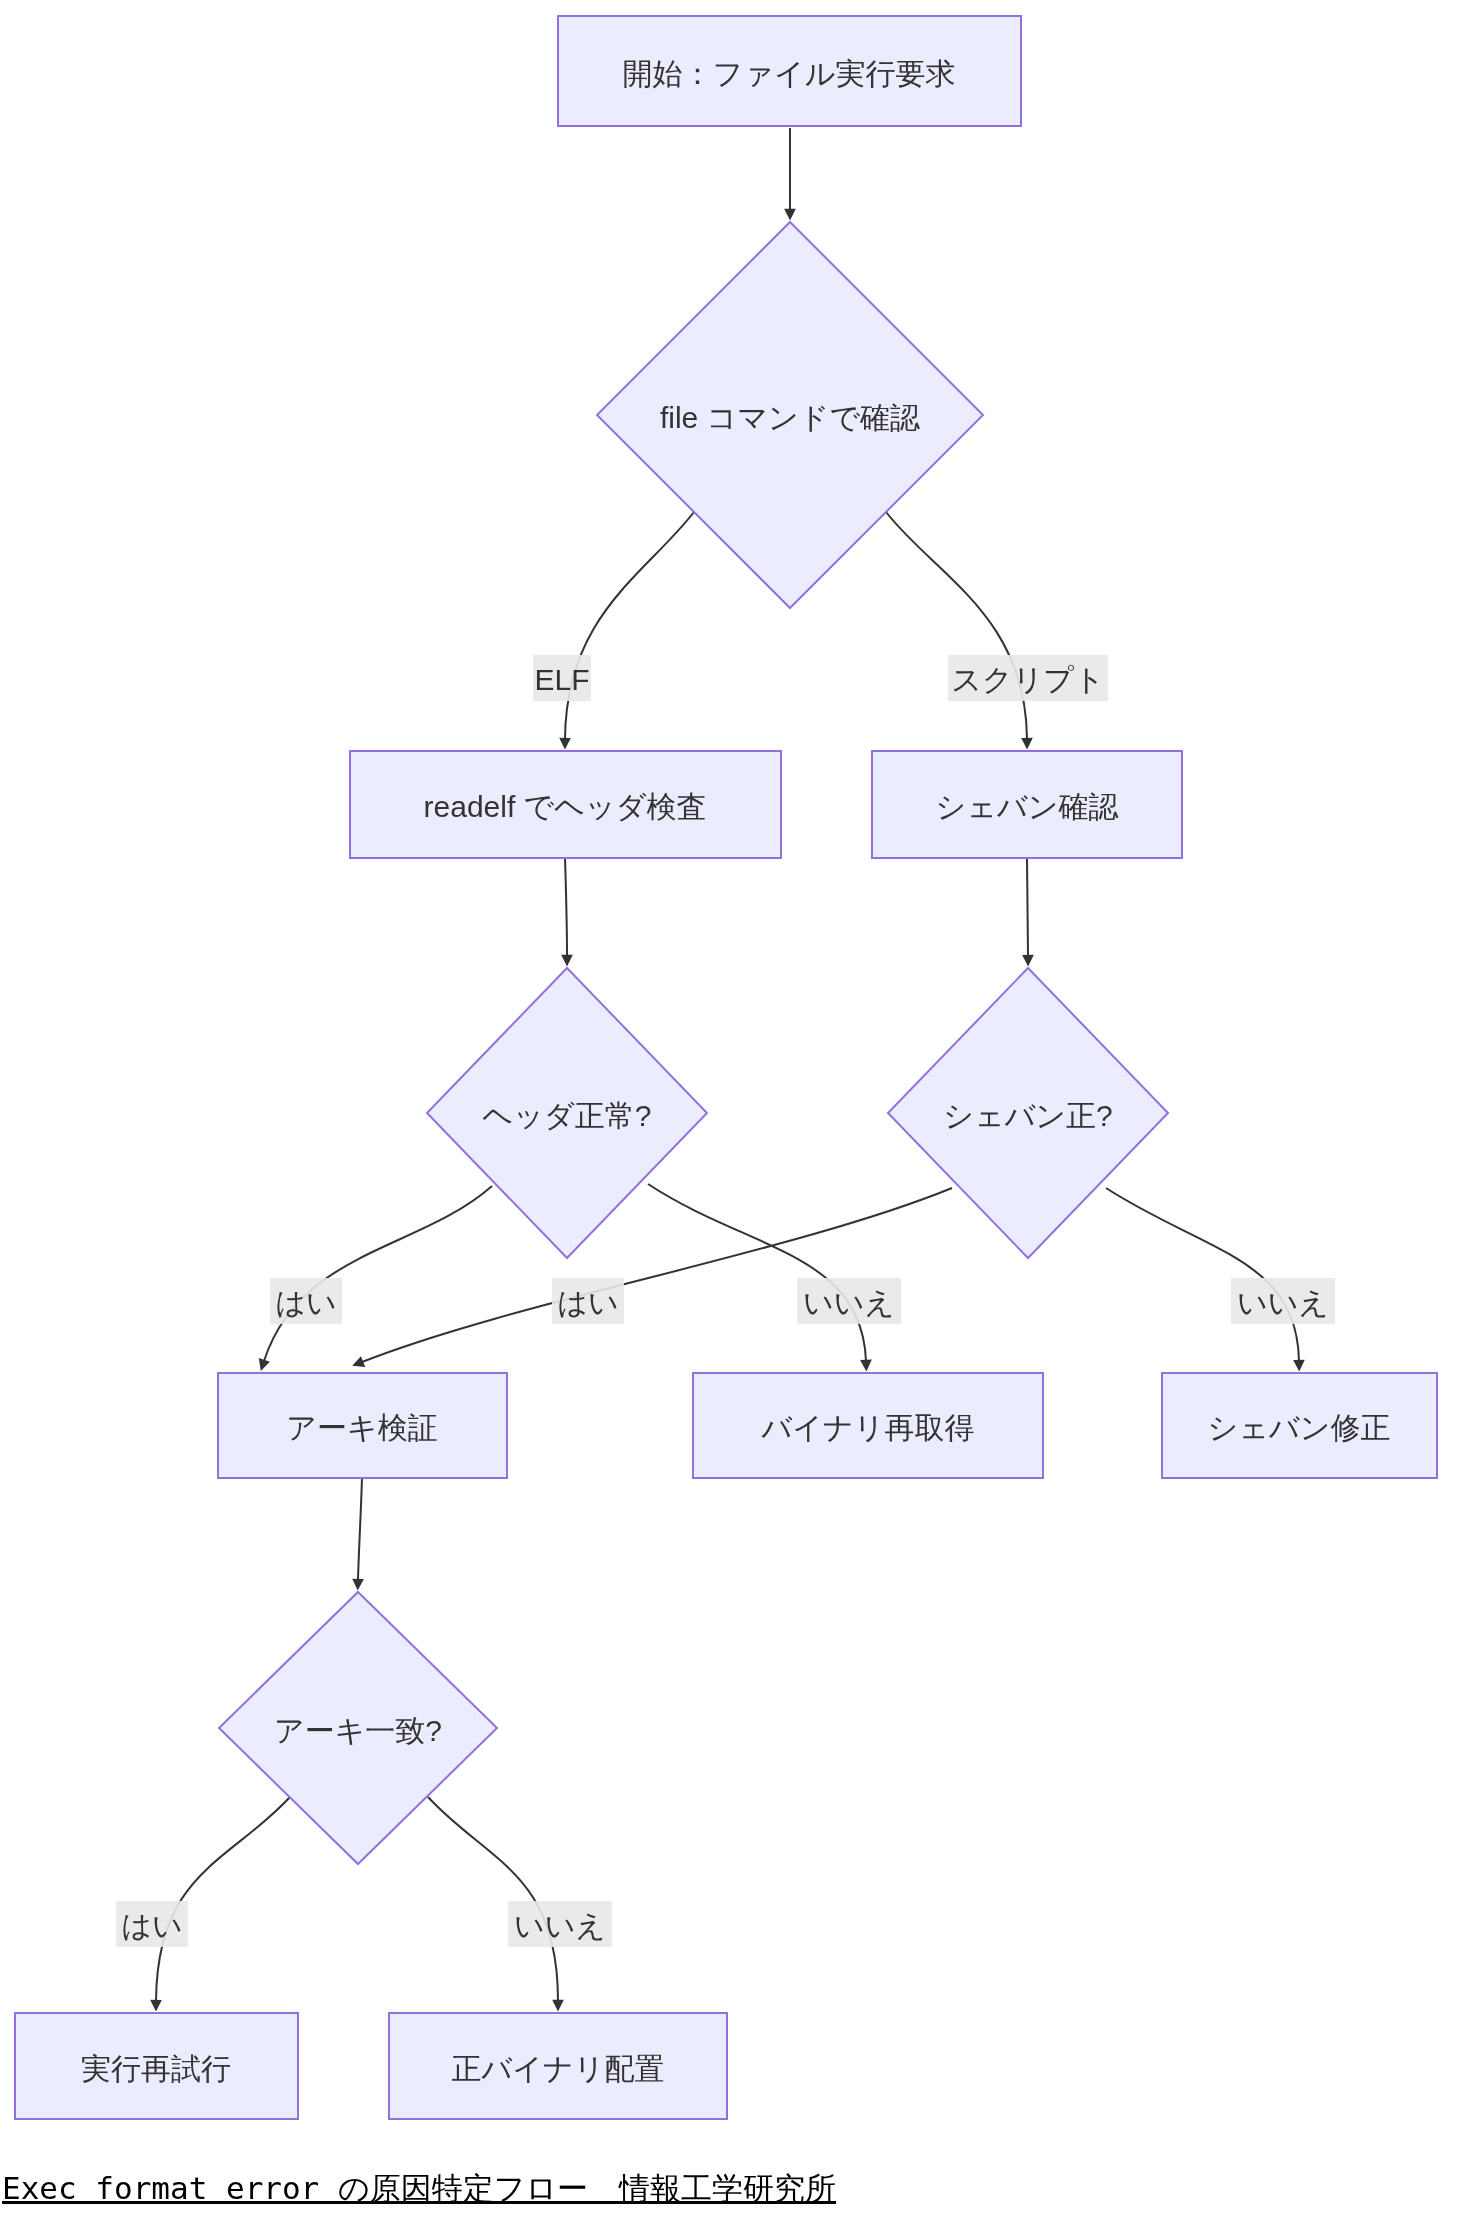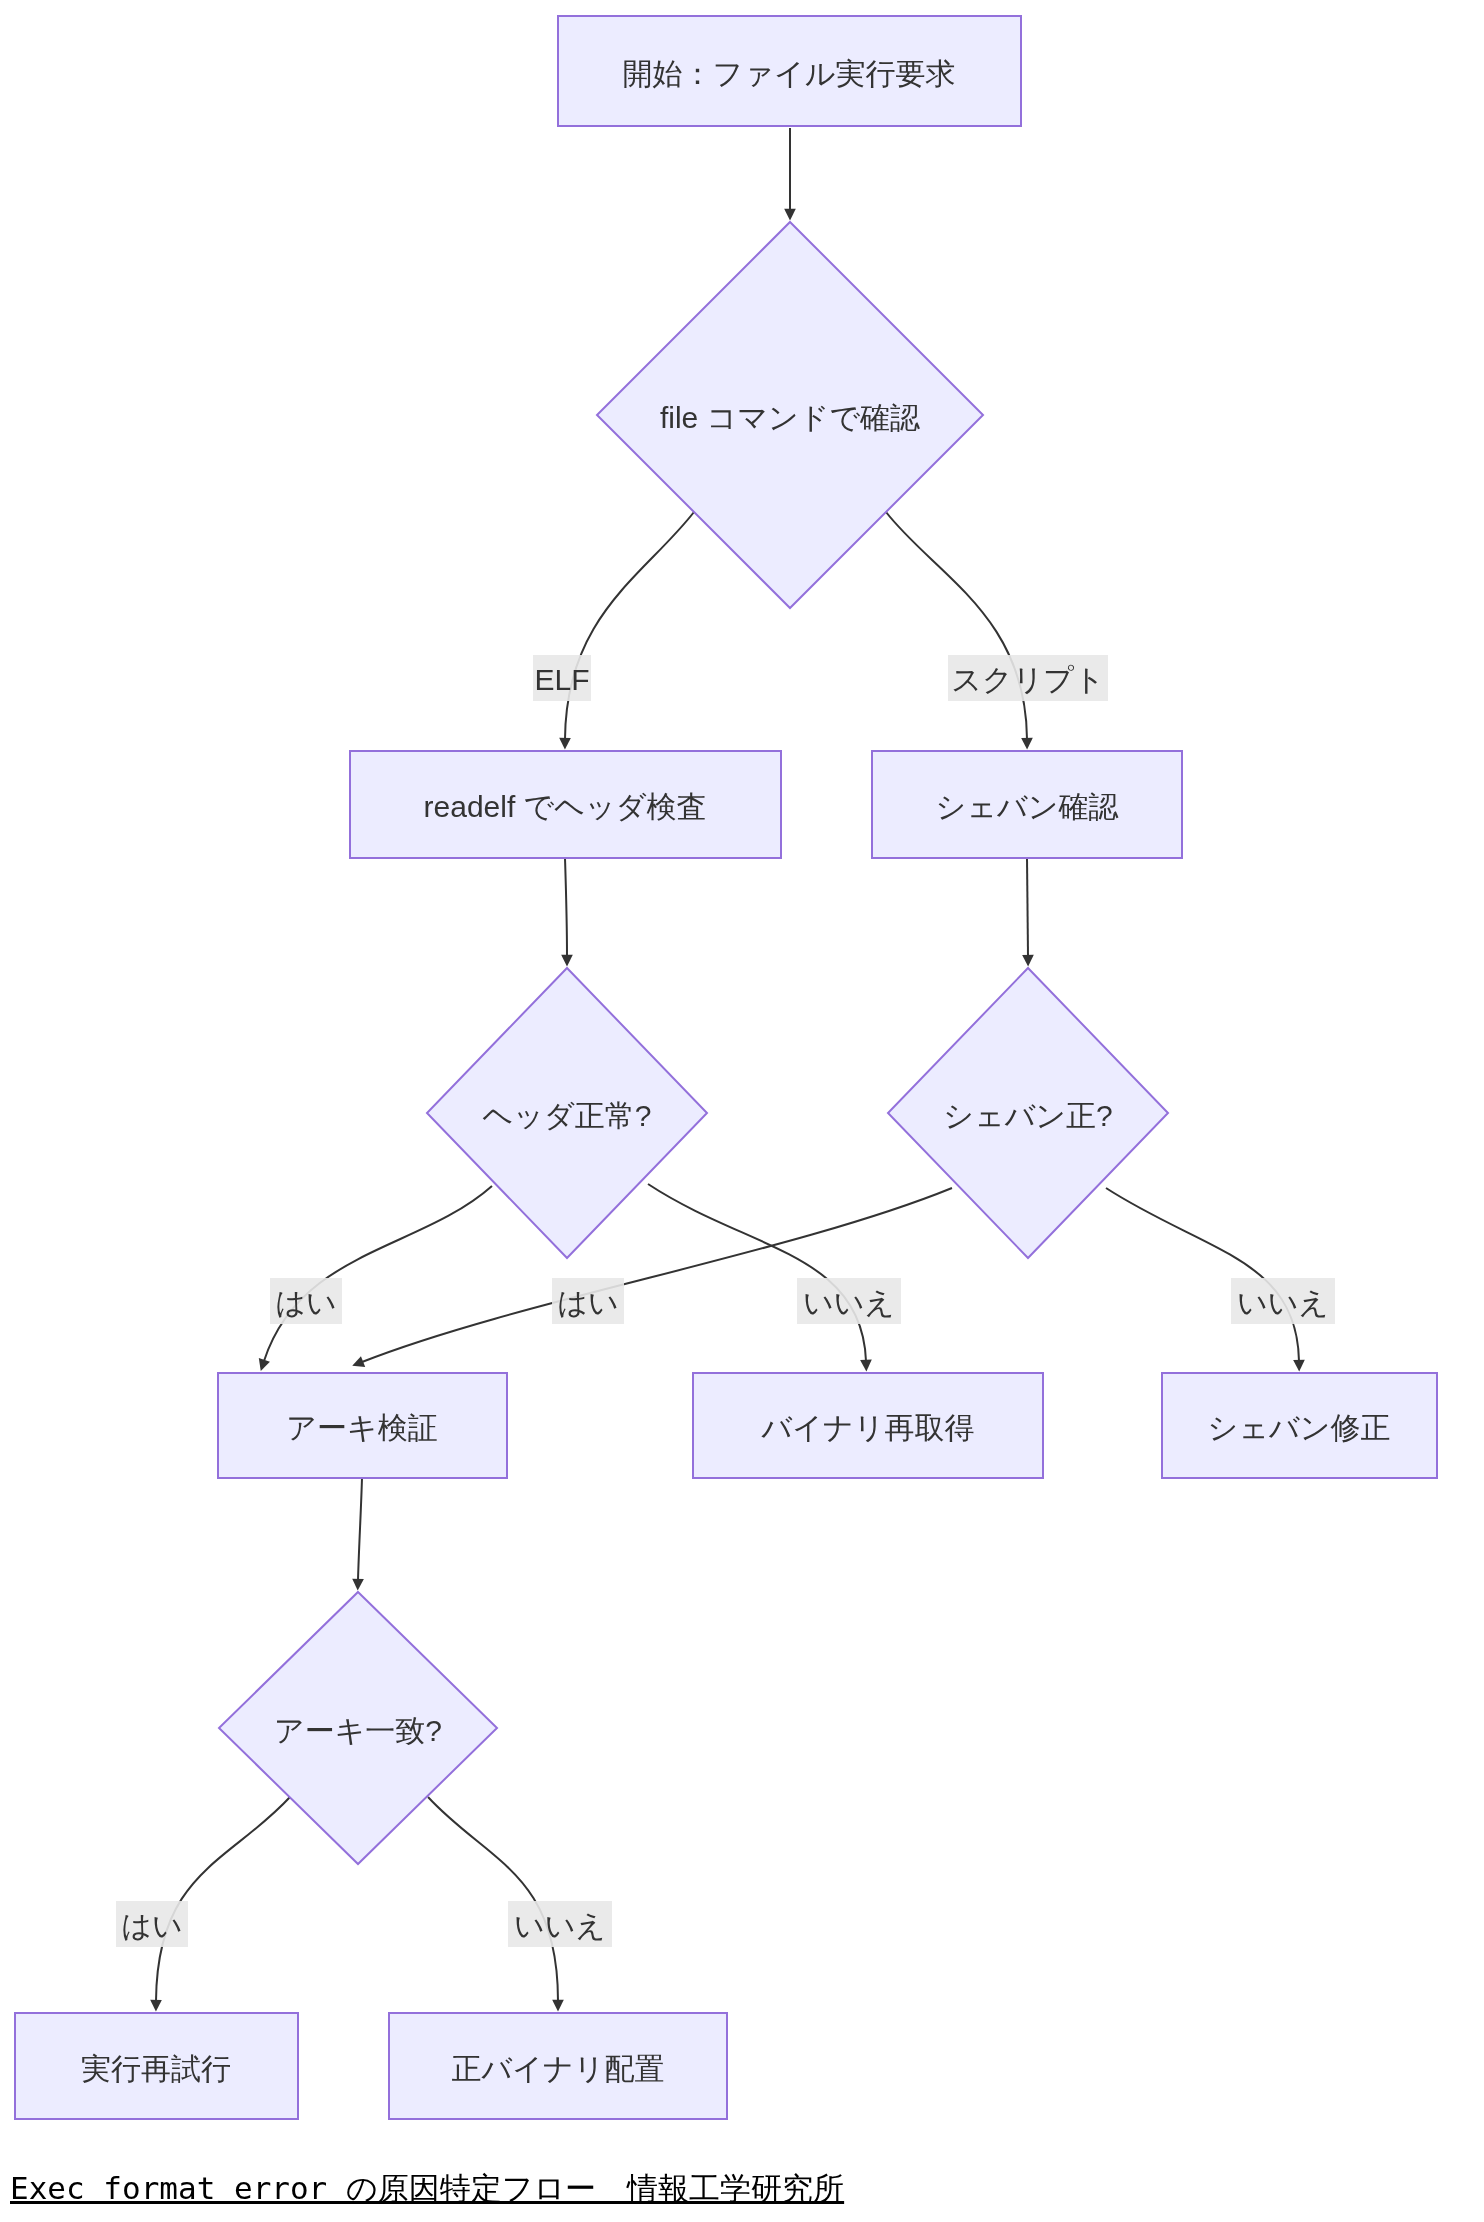--- a/index.html
+++ b/index.html
@@ -49,21 +49,21 @@
   .caption {
     position: absolute;
     left: 2px;
     top: 2168px;
     font-family: "DejaVu Sans Mono", "Liberation Mono", monospace;
     font-size: 31px;
     line-height: 1.3;
     color: #000000;
     white-space: pre;
   }
-  .caption span { text-decoration: underline; margin-left: 8px; }
+  .caption span { text-decoration: underline; }
 </style>
 </head>
 <body>
 
 <div class="page">
 
   <svg class="flow" width="1484" height="2222" viewBox="0 0 1484 2222">
     <defs>
       <marker id="arrow" viewBox="0 0 12 12" refX="2" refY="6" markerWidth="7" markerHeight="7" orient="auto" markerUnits="strokeWidth">
         <path d="M1,1 L11,6 L1,11 Z" fill="#333333"></path>

